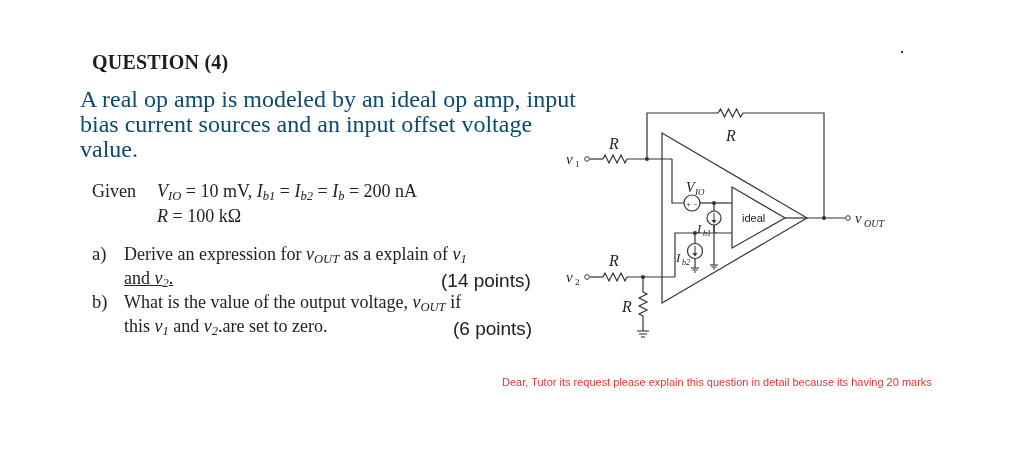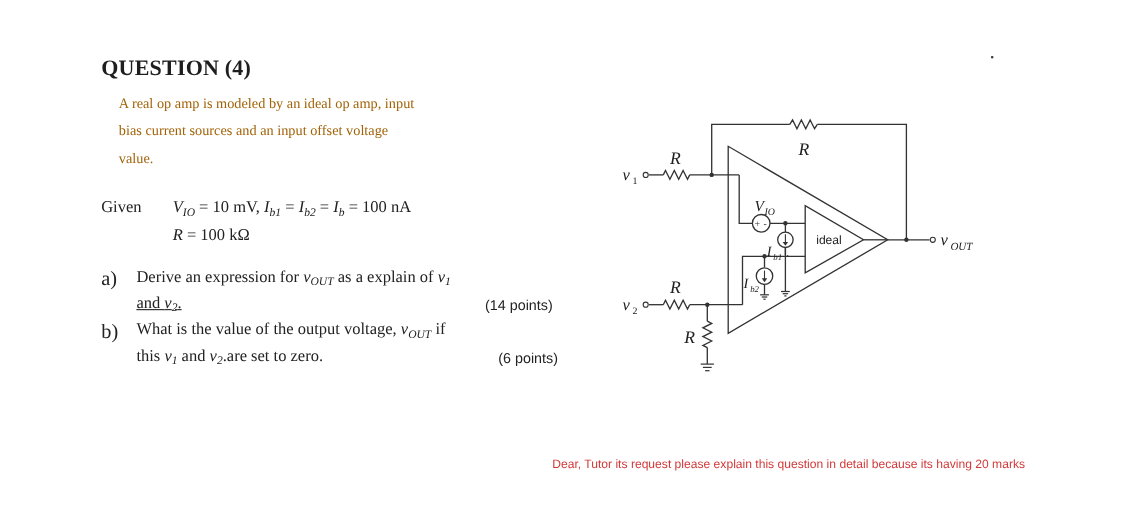--- a/index.html
+++ b/index.html
@@ -14,42 +14,41 @@
       overflow: hidden;
       font-family: "Liberation Serif", "DejaVu Serif", serif;
       color: #1e1e1e;
     }
     .abs { position: absolute; white-space: nowrap; text-align: center; }
     .q-title {
       left: 92px; top: 51px;
       font-size: 20px; font-weight: bold; letter-spacing: 0.2px;
     }
     .body-line {
-      left: 108px;
-      font-size: 13px;
-      color: #a16207;
+      left: 80px;
+      font-size: 24px;
+      color: #0c4a6e;
     }
     .given {
-      font-size: 15px;
+      font-size: 18px;
       color: #222;
     }
     .it { font-style: italic; }
     sub { font-size: 70%; vertical-align: -3px; line-height: 0; }
     .sub-it { font-style: italic; }
     .points {
       font-family: "Liberation Sans", "DejaVu Sans", sans-serif;
-      font-size: 13px;
+      font-size: 19px;
       color: #222;
     }
     .note {
       left: 502px; top: 376px;
       font-family: "Liberation Sans", "DejaVu Sans", sans-serif;
       font-size: 11px;
       color: #d23a3a;
-      margin-top: 40px;
     }
     .circuit {
       position: absolute;
       left: 0; top: 0;
     }
     .stray-dot {
       position: absolute; left: 901px; top: 51px;
       width: 2px; height: 2px; background: #333;
     }
     .list-marker {
@@ -67,21 +66,21 @@
 
 <div class="abs given" style="left:92px; top:181px;">Given</div>
 <div class="abs given" style="left:157px; top:181px;">
   <span class="it">V</span><sub class="sub-it">IO</sub>
   <span>= 10 mV,</span>
   <span class="it">I</span><sub class="sub-it">b1</sub>
   <span>=</span>
   <span class="it">I</span><sub class="sub-it">b2</sub>
   <span>=</span>
   <span class="it">I</span><sub class="sub-it">b</sub>
-  <span>= 100 nA</span>
+  <span>= 200 nA</span>
 </div>
 <div class="abs given" style="left:157px; top:206px;">
   <span class="it">R</span>
   <span>= 100 kΩ</span>
 </div>
 
 <div class="list-marker" style="top:244px;">a)</div>
 <div class="abs given" style="left:124px; top:244px;">
   <span>Derive an expression for </span><span class="it">v</span><sub class="sub-it">OUT</sub><span> as a explain of </span><span class="it">v</span><sub class="sub-it">1</sub>
 </div>

